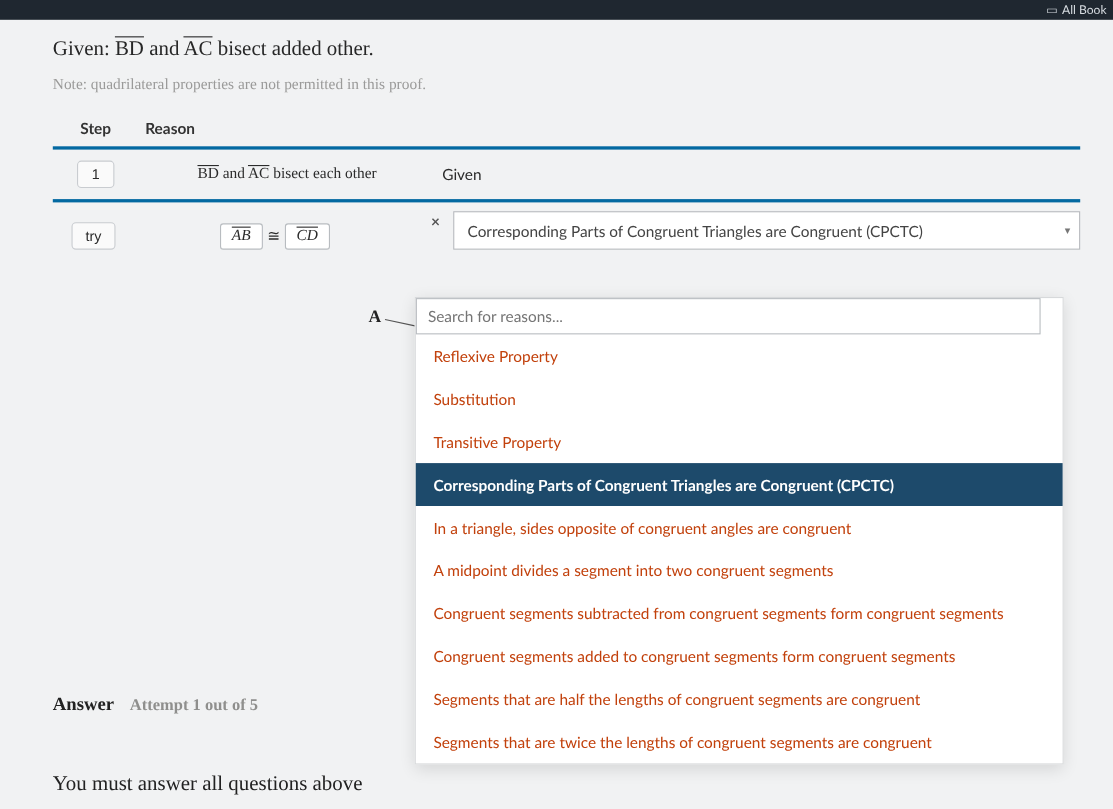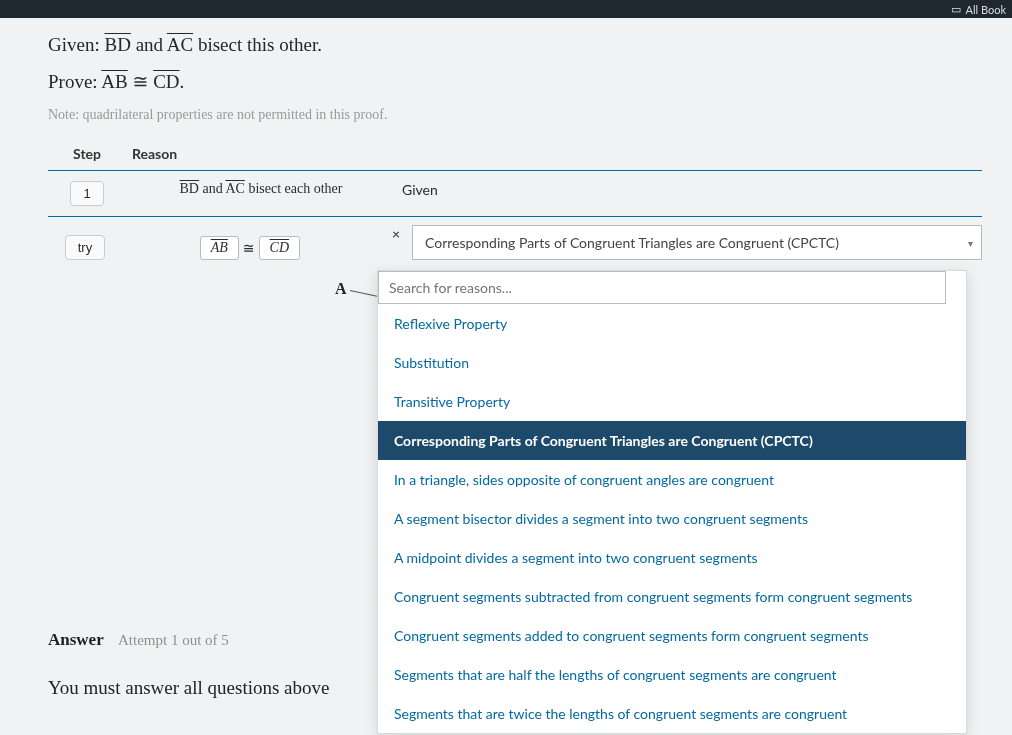--- a/index.html
+++ b/index.html
@@ -44,22 +44,22 @@
     font-family: Georgia, serif;
     color: #9a9a99;
     font-size: 14px;
     margin-bottom: 14px;
   }
   .proof {
     width: 100%;
   }
   .hd-row, .row {
     display: flex;
-    align-items: flex-start;
-    border-bottom: 1px solid #0369a1;
+    align-items: center;
+    border-bottom: 3px solid #0369a1;
   }
   .hd-row { font-weight: 700; font-size: 14px; color:#333; padding: 8px 0; }
   .col-step  { width: 78px; text-align: center; }
   .col-stmt  { width: 270px; text-align: center; font-family: Georgia, serif; }
   .col-reason{ flex: 1; padding-left: 6px; }
   .row { padding: 10px 0; font-size: 14px; }
   .step-box {
     display:inline-block;
     border:1px solid #c9ccd0;
     border-radius:4px;
@@ -117,21 +117,21 @@
     width: calc(100% - 20px);
     padding:7px 10px;
     border:1px solid #b8bcc0;
     font-size:14px;
     color:#888;
     font-family: inherit;
   }
   .dd-item {
     padding: 11px 16px;
     font-size: 14px;
-    color:#0369a1;
+    color:#c2410c;
     cursor:pointer;
   }
   .dd-item.selected {
     background:#1d4a6b;
     color:#fff;
     font-weight:700;
   }
   .letter-A {
     position:absolute;
     left: 335px;
@@ -154,47 +154,44 @@
     z-index:5;
   }
   .answer-line {
     position:absolute;
     left:48px;
     top: 612px;
     font-family: Georgia, serif;
     font-size:17px;
     color:#222;
   }
-  .answer-line .att { color:#8f8f8d; font-size:15px; margin-left:10px;}
+  .answer-line .att { color:#8f8f8d; font-size:15px; margin-left:10px;font-weight:bold;}
   .must-line {
     position:absolute;
     left:48px;
-    top: 659px;
+    top: 684px;
     font-family: Georgia, serif;
     font-size:19px;
     color:#222;
   }
 </style>
 </head>
 <body>
 
 <div class="topbar">
   <span class="ico">▭</span>
   <span>All Book</span>
 </div>
 
 <div class="page">
 
   <div class="given-line">
-    <span>Given: </span><span class="over">BD</span><span> and </span><span class="over">AC</span><span> bisect this other.</span>
-  </div>
-
-  <div class="prove-line">
-    <span>Prove: </span><span class="over">AB</span><span> ≅ </span><span class="over">CD</span><span>.</span>
-  </div>
+    <span>Given: </span><span class="over">BD</span><span> and </span><span class="over">AC</span><span> bisect added other.</span>
+  </div>
+
 
   <div class="note">Note: quadrilateral properties are not permitted in this proof.</div>
 
   <div class="proof">
     <div class="hd-row">
       <div class="col-step">Step</div>
       <div class="col-reason">Reason</div>
     </div>
 
     <div class="row">
@@ -232,21 +229,20 @@
   <div class="a-line"></div>
 
   <div class="dropdown">
     <input class="search" placeholder="Search for reasons..." style="">
     <div id="dd-list">
         <div class="dd-item">Reflexive Property</div>
         <div class="dd-item">Substitution</div>
         <div class="dd-item">Transitive Property</div>
         <div class="dd-item selected">Corresponding Parts of Congruent Triangles are Congruent (CPCTC)</div>
         <div class="dd-item">In a triangle, sides opposite of congruent angles are congruent</div>
-        <div class="dd-item">A segment bisector divides a segment into two congruent segments</div>
         <div class="dd-item">A midpoint divides a segment into two congruent segments</div>
         <div class="dd-item">Congruent segments subtracted from congruent segments form congruent segments</div>
         <div class="dd-item">Congruent segments added to congruent segments form congruent segments</div>
         <div class="dd-item">Segments that are half the lengths of congruent segments are congruent</div>
         <div class="dd-item">Segments that are twice the lengths of congruent segments are congruent</div>
       </div>
   </div>
 
   <div class="answer-line">
     <b>Answer</b>

